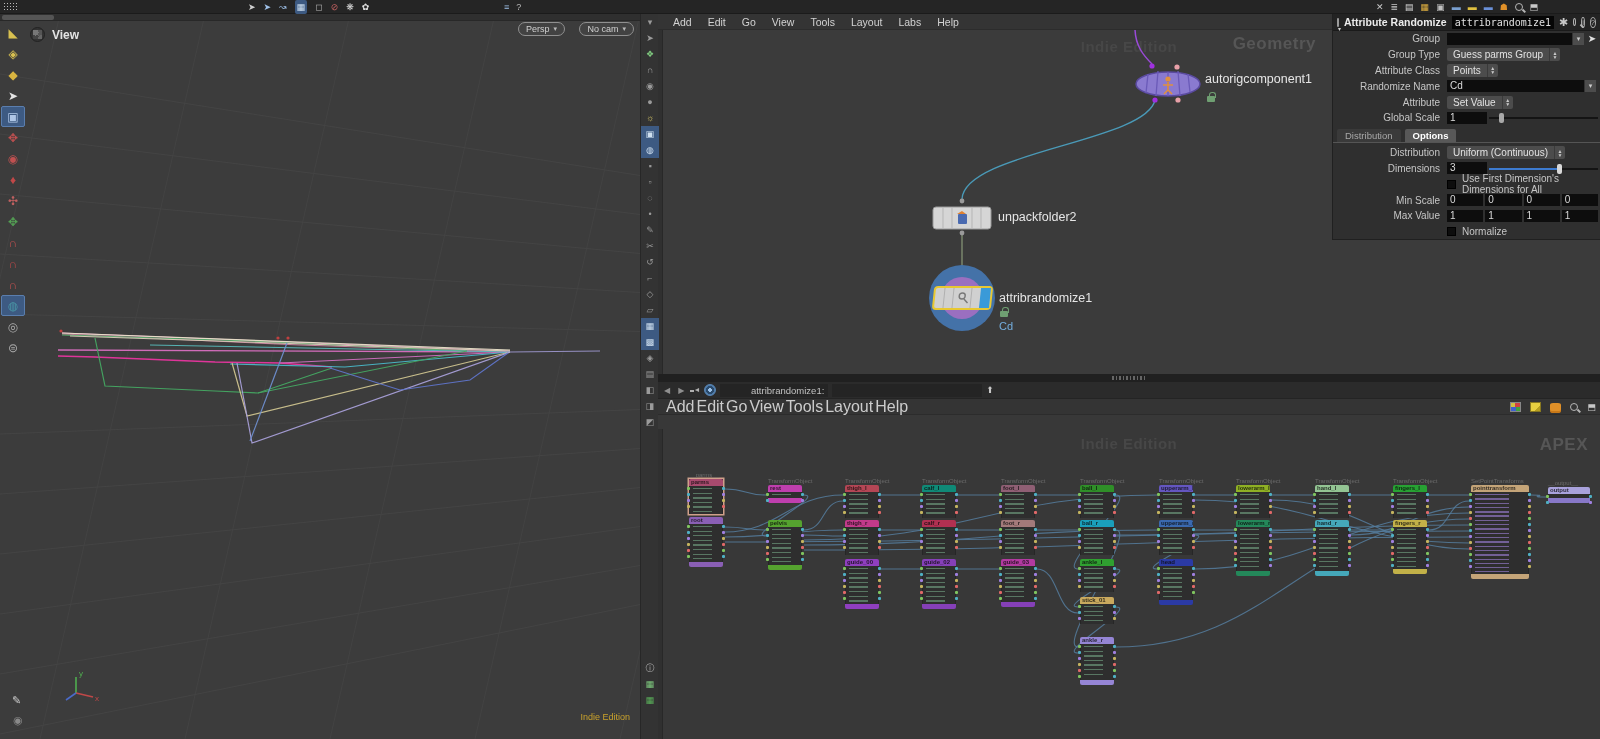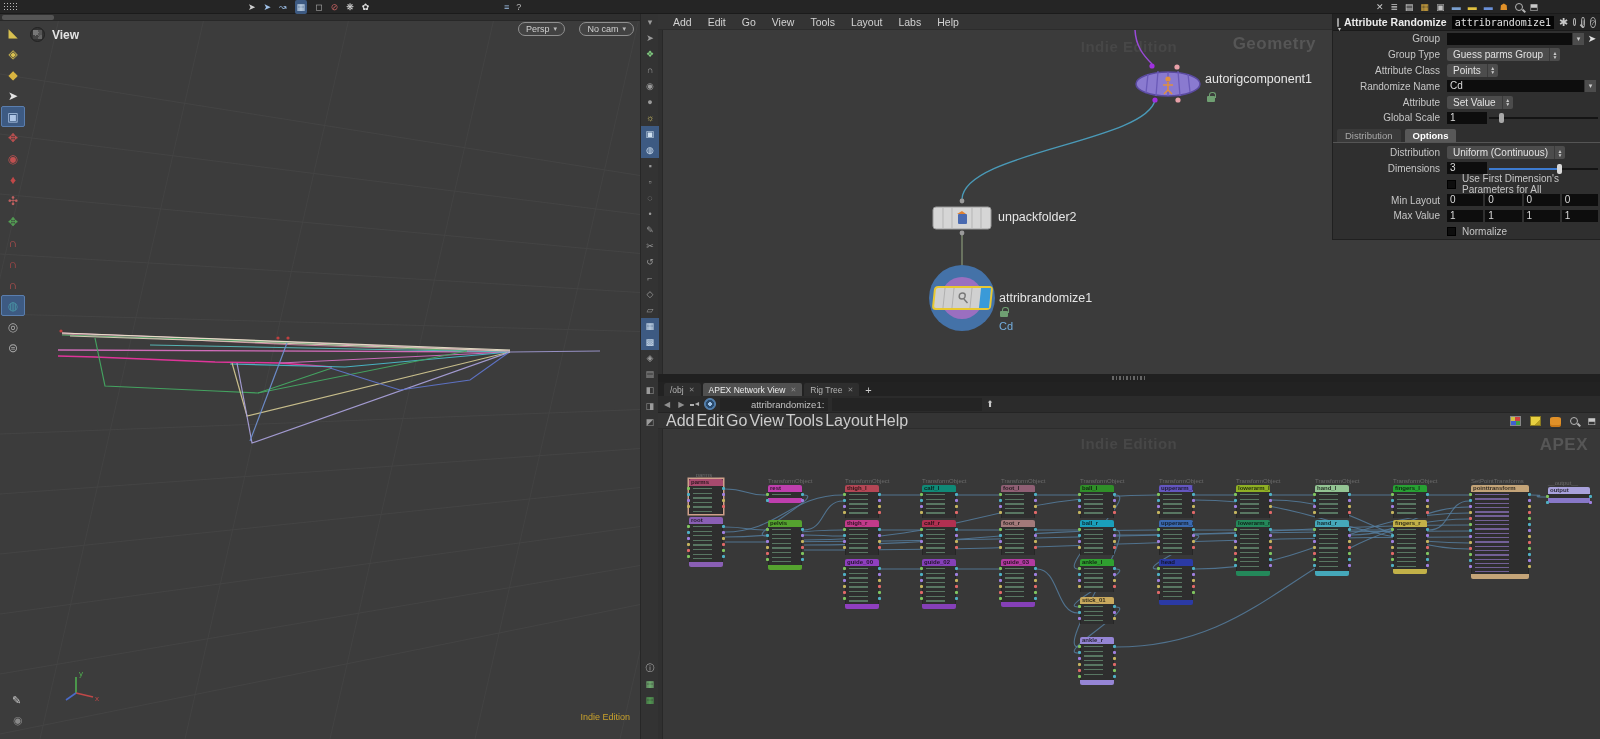--- a/index.html
+++ b/index.html
@@ -412,24 +412,24 @@
     <span class="fld" style="width:40px;">3</span>
     <span class="slider">
         <span class="track"></span>
         <span class="fill" style="width:62%;"></span>
         <span class="hnd" style="left:62%;background:#d8d8d8;"></span>
       </span>
   </div>
   <div class="prow">
     <span class="lab"></span>
     <span class="chk"></span>
-    <span style="color:#c6c6c6;">Use First Dimension's Parameters for All</span>
+    <span style="color:#c6c6c6;">Use First Dimension's Dimensions for All</span>
   </div>
   <div class="prow">
-    <span class="lab">Min Layout</span>
+    <span class="lab">Min Scale</span>
     <span class="vfields" id="min-fields">
         <span class="fld">0</span>
         <span class="fld">0</span>
         <span class="fld">0</span>
         <span class="fld">0</span>
       </span>
   </div>
   <div class="prow">
     <span class="lab">Max Value</span>
     <span class="vfields" id="max-fields">
@@ -444,35 +444,20 @@
     <span class="chk"></span>
     <span style="color:#c6c6c6;">Normalize</span>
   </div>
 </div>
 
 <div class="divider">
     <div class="grip"></div>
   </div>
 
 <div class="bottom">
-  <div class="btabs" id="btabs">
-      <span class="btab">
-        <span>/obj</span>
-        <span class="x">✕</span>
-      </span>
-      <span class="btab on">
-        <span>APEX Network View</span>
-        <span class="x">✕</span>
-      </span>
-      <span class="btab">
-        <span>Rig Tree</span>
-        <span class="x">✕</span>
-      </span>
-      <span class="btab-plus">+</span>
-    </div>
   <div class="pathrow">
     <span class="nav-arr">◀</span>
     <span class="nav-arr">▶</span>
     <span class="pin"></span>
     <span class="compass"></span>
     <span class="hintfld">attribrandomize1:</span>
     <span class="freefld"></span>
     <span class="upico">⬆</span>
   </div>
   <div class="bmenubar" id="bot-menu-wrap">

